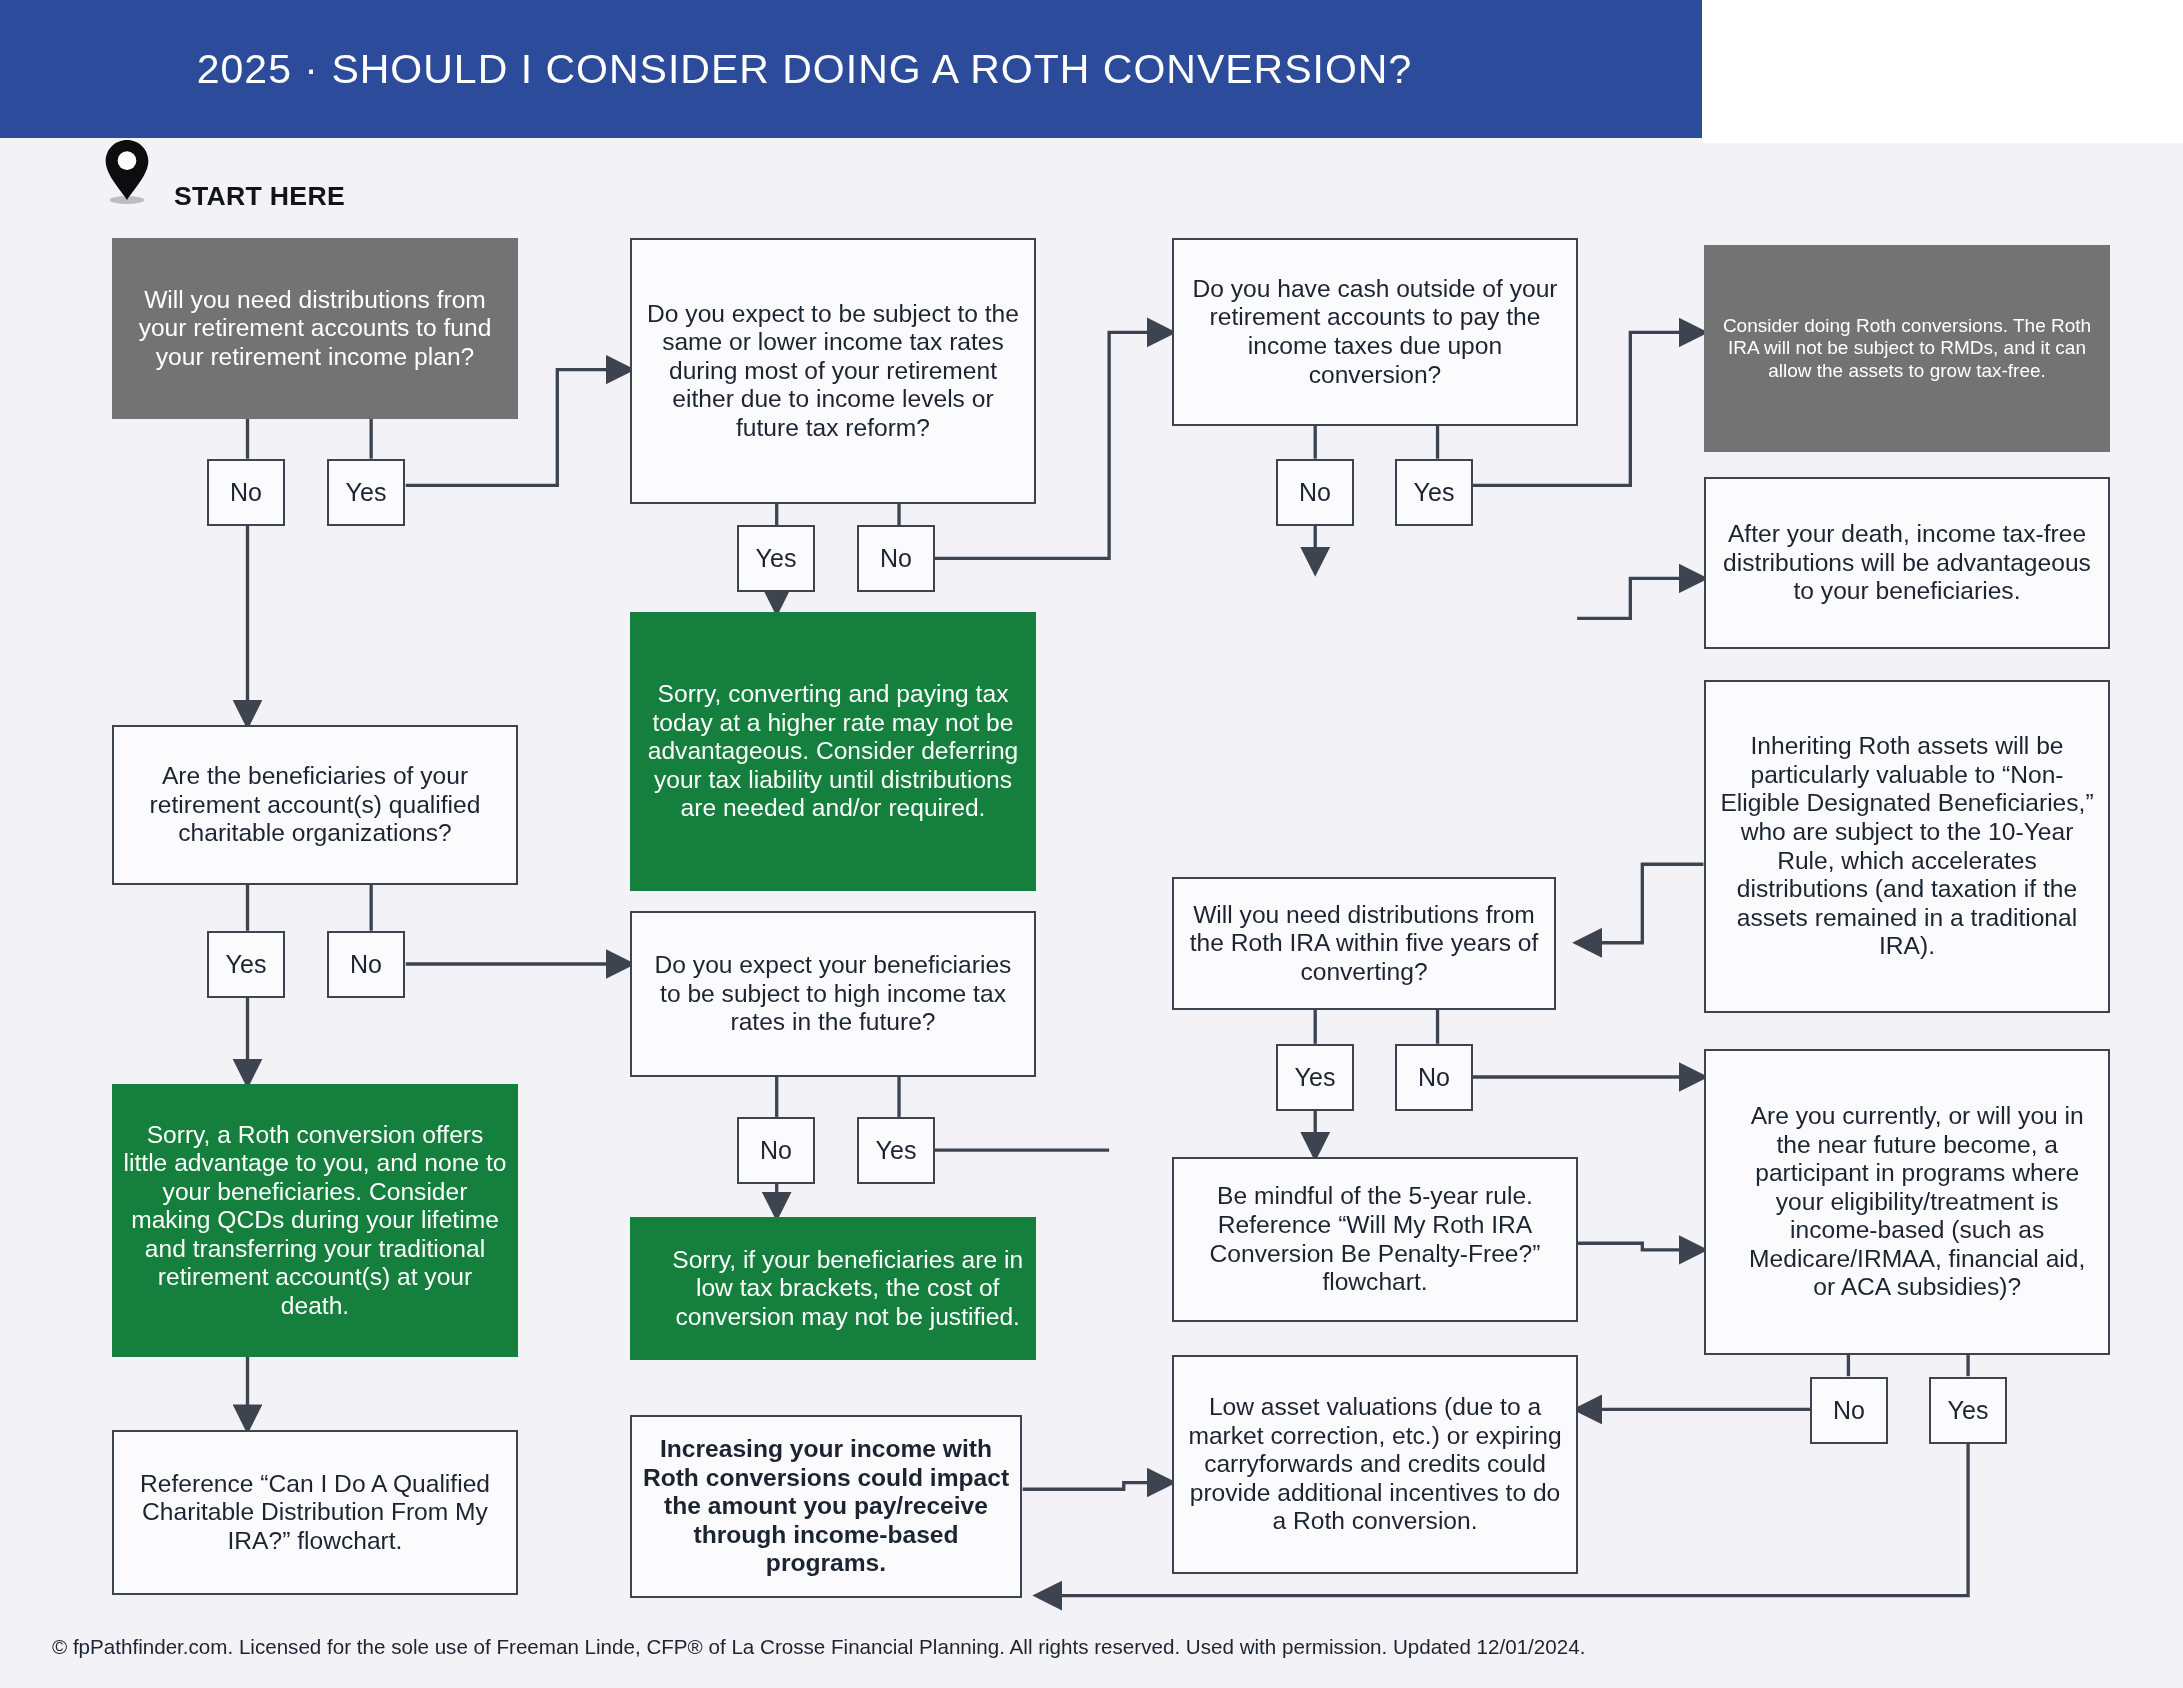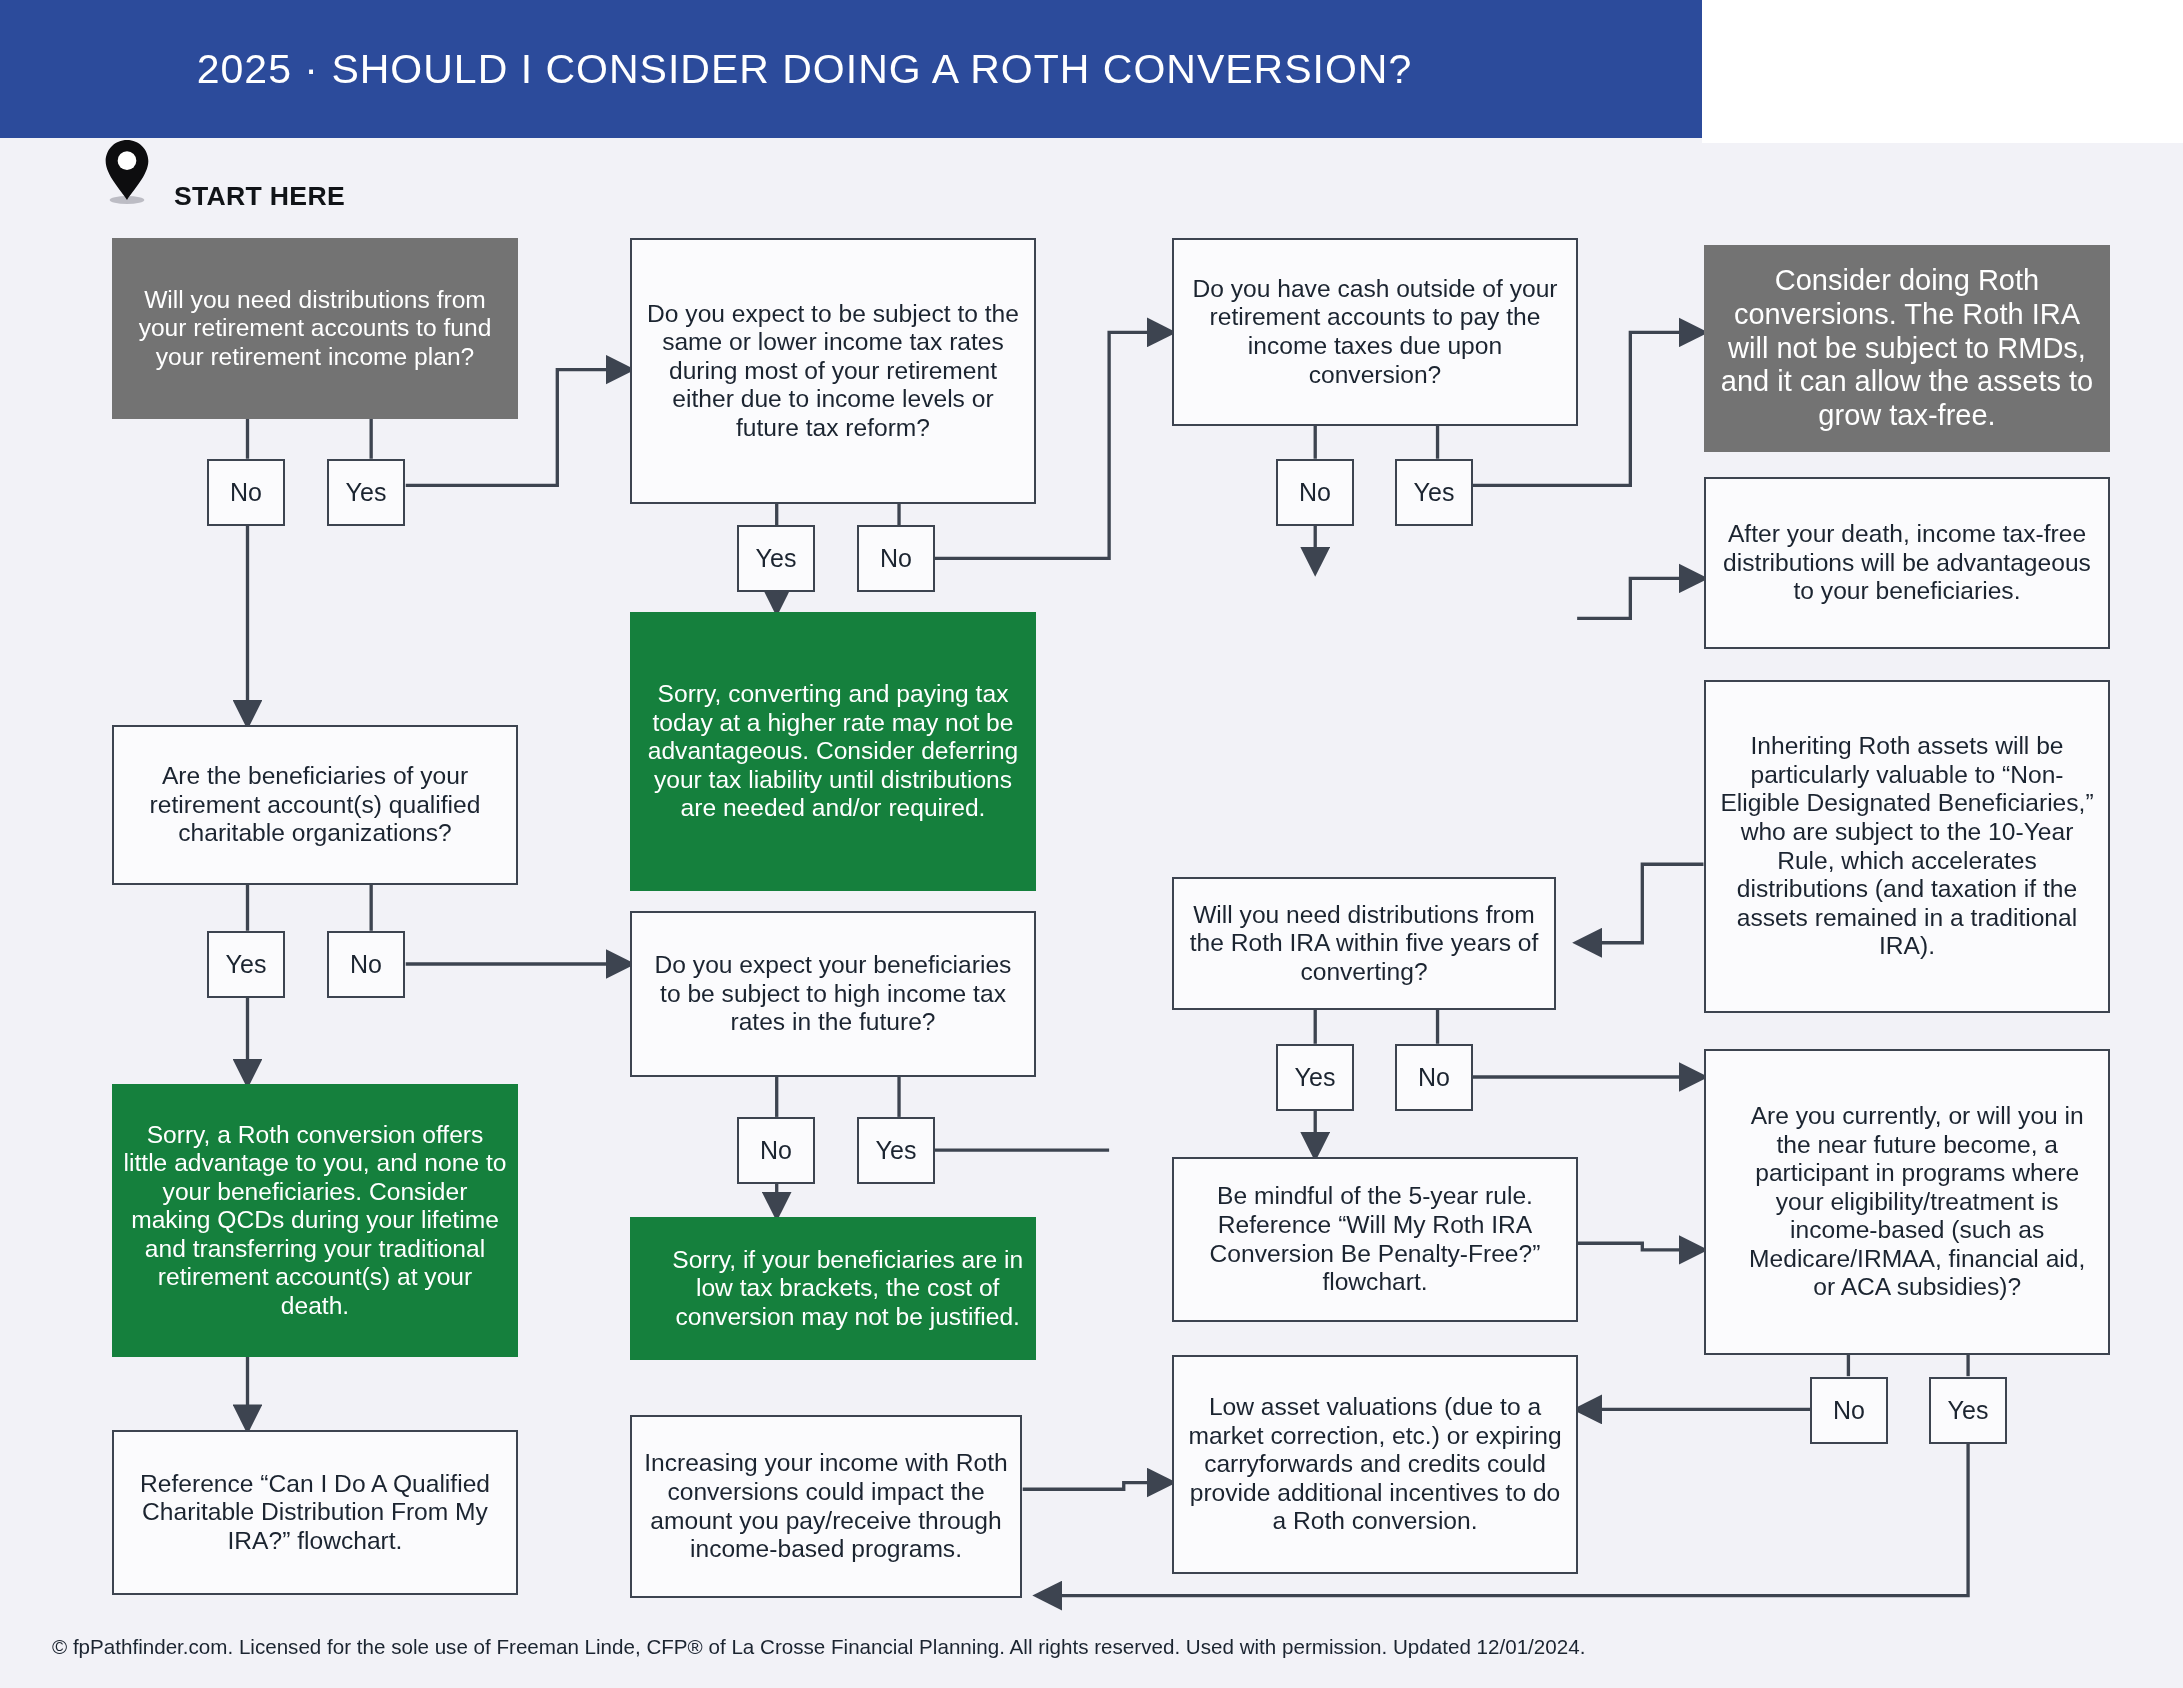--- a/index.html
+++ b/index.html
@@ -179,38 +179,38 @@
     </div>
   <div class="node navy" style="left:630px;top:612px;width:406px;height:279px;font-size:24.6px;">
       <span class="txt">Sorry, converting and paying tax today at a higher rate may not be advantageous. Consider deferring your tax liability until distributions are needed and/or required.</span>
     </div>
   <div class="node white" style="left:630px;top:911px;width:406px;height:166px;font-size:24.6px;">
       <span class="txt">Do you expect your beneficiaries to be subject to high income tax rates in the future?</span>
     </div>
   <div class="node navy" style="left:630px;top:1217px;width:406px;height:143px;font-size:24.6px;padding-left:40px;">
       <span class="txt">Sorry, if your beneficiaries are in low tax brackets, the cost of conversion may not be justified.</span>
     </div>
-  <div class="node white" style="left:630px;top:1415px;width:392px;height:183px;font-size:24.6px;">
+  <div class="node white" style="left:630px;top:1415px;width:392px;height:183px;font-size:24.6px;font-weight:bold;">
       <span class="txt">Increasing your income with Roth conversions could impact the amount you pay/receive through income-based programs.</span>
     </div>
 
   <div class="node white" style="left:1172px;top:238px;width:406px;height:188px;font-size:24.6px;">
       <span class="txt">Do you have cash outside of your retirement accounts to pay the income taxes due upon conversion?</span>
     </div>
   <div class="node white" style="left:1172px;top:877px;width:384px;height:133px;font-size:24.6px;">
       <span class="txt">Will you need distributions from the Roth IRA within five years of converting?</span>
     </div>
   <div class="node white" style="left:1172px;top:1157px;width:406px;height:165px;font-size:24.6px;">
       <span class="txt">Be mindful of the 5-year rule. Reference “Will My Roth IRA Conversion Be Penalty-Free?” flowchart.</span>
     </div>
   <div class="node white" style="left:1172px;top:1355px;width:406px;height:219px;font-size:24.6px;">
       <span class="txt">Low asset valuations (due to a market correction, etc.) or expiring carryforwards and credits could provide additional incentives to do a Roth conversion.</span>
     </div>
 
-  <div class="node blue" style="left:1704px;top:245px;width:406px;height:207px;font-size:29px;">
+  <div class="node blue" style="left:1704px;top:245px;width:406px;height:207px;font-size:19px;">
       <span class="txt">Consider doing Roth conversions. The Roth IRA will not be subject to RMDs, and it can allow the assets to grow tax-free.</span>
     </div>
   <div class="node white" style="left:1704px;top:477px;width:406px;height:172px;font-size:24.6px;">
       <span class="txt">After your death, income tax-free distributions will be advantageous to your beneficiaries.</span>
     </div>
   <div class="node white" style="left:1704px;top:680px;width:406px;height:333px;font-size:24.6px;justify-content:flex-end;">
       <span class="txt">Inheriting Roth assets will be particularly valuable to “Non-Eligible Designated Beneficiaries,” who are subject to the 10-Year Rule, which accelerates distributions (and taxation if the assets remained in a traditional IRA).</span>
     </div>
   <div class="node white" style="left:1704px;top:1049px;width:406px;height:306px;font-size:24.6px;padding-left:31px;">
       <span class="txt">Are you currently, or will you in the near future become, a participant in programs where your eligibility/treatment is income-based (such as Medicare/IRMAA, financial aid, or ACA subsidies)?</span>

